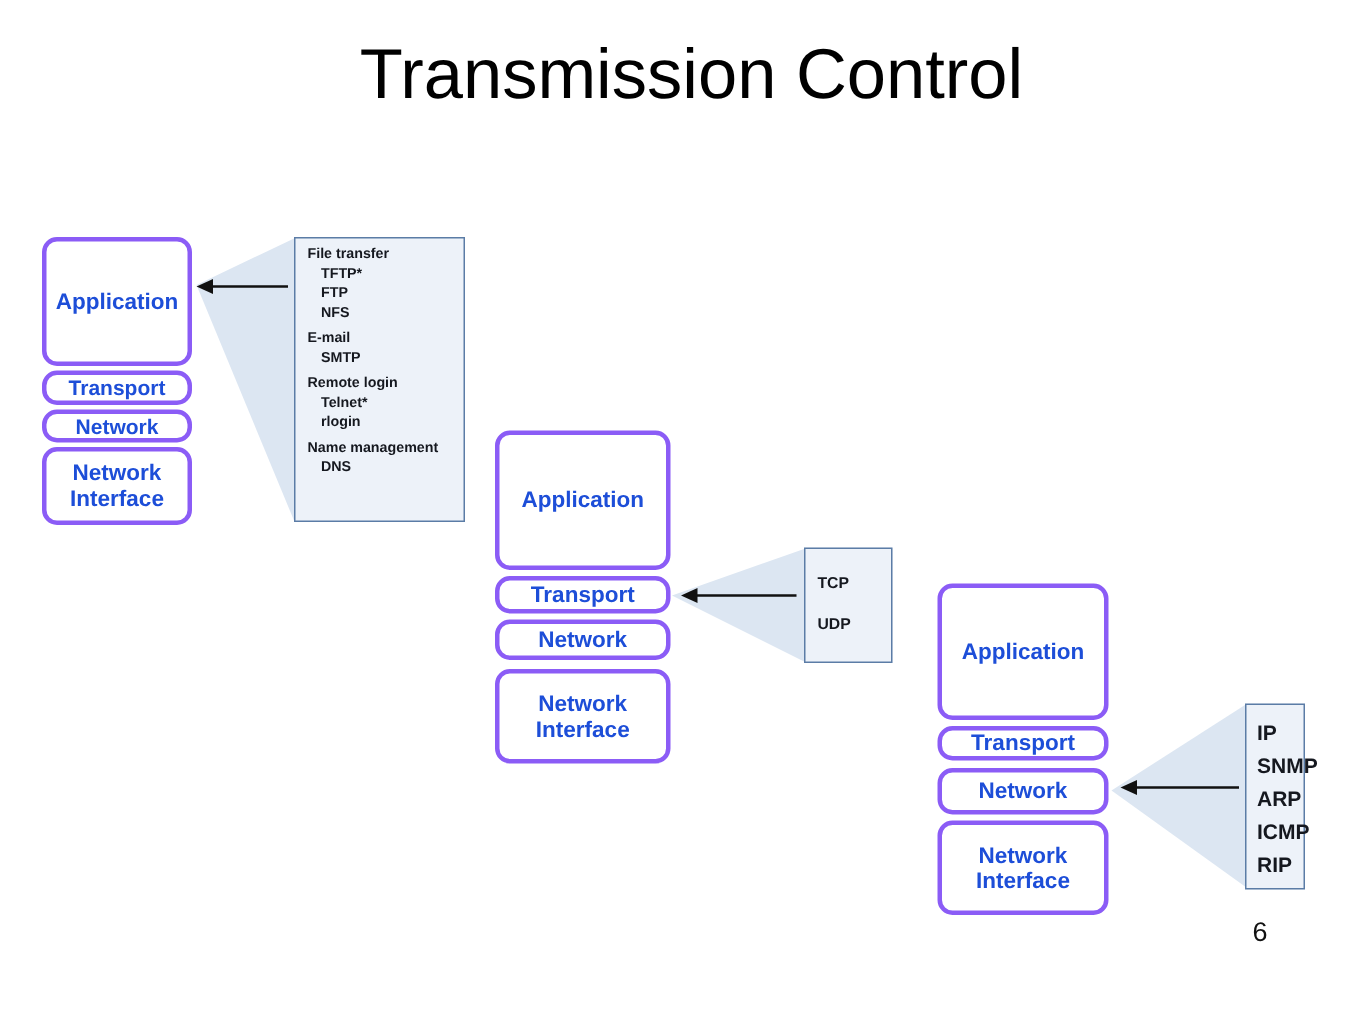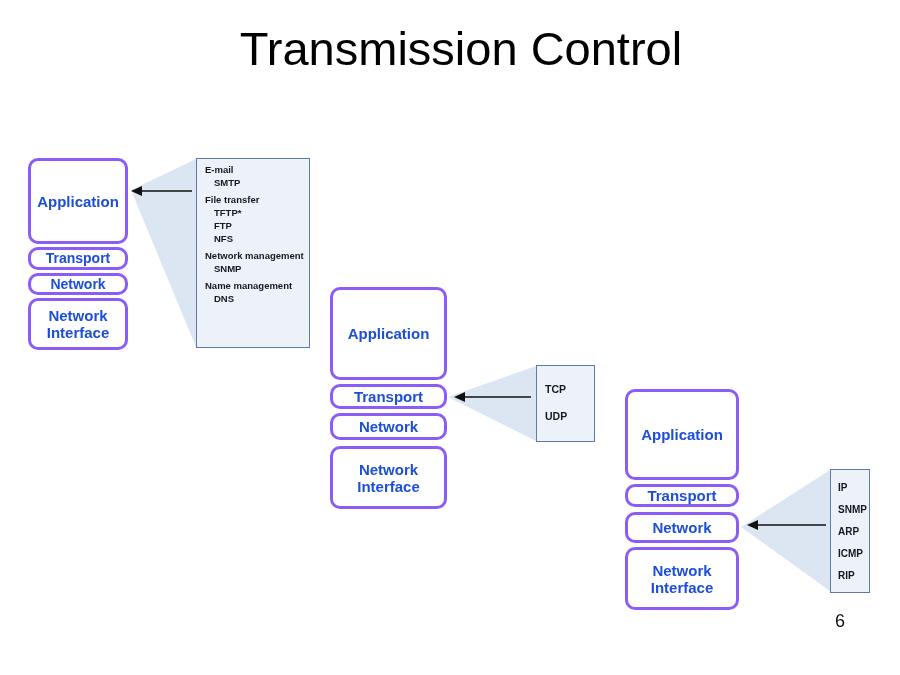--- a/index.html
+++ b/index.html
@@ -60,21 +60,21 @@
     border:1px solid #5b7ca6;
     box-sizing:border-box;
     color:#15181f;font-weight:bold;
   }
   .c1{left:196px;top:158px;width:114px;height:190px;padding:4px 4px 0 8px;font-size:9.5px;}
   .c1 .group{margin-bottom:4px;}
   .c1 .cat{line-height:13px;white-space:nowrap;}
   .c1 .proto{line-height:13px;padding-left:9px;white-space:nowrap;}
   .c2{left:536px;top:365px;width:59px;height:77px;padding:10px 0 0 8px;font-size:10.5px;}
   .c2 .proto2{line-height:27px;}
-  .c3{left:830px;top:469px;width:40px;height:124px;padding:7px 0 0 7px;font-size:10px;}
+  .c3{left:830px;top:469px;width:40px;height:124px;padding:7px 0 0 7px;font-size:14px;}
   .c3 .proto3{line-height:22px;}
 
   .page-number{
     position:absolute;left:816px;top:611px;width:48px;
     text-align:center;font-size:18px;color:#111;z-index:2;
   }
 </style>
 </head>
 <body>
 
@@ -90,32 +90,33 @@
     <div>Transmission Control</div>
   </div>
 
   <div class="layer s1 s1-app">Application</div>
   <div class="layer s1 s1-tra">Transport</div>
   <div class="layer s1 s1-net">Network</div>
   <div class="layer s1 s1-ni">Network Interface</div>
 
   <div class="callout c1">
     <div class="group">
-      <div class="cat">E-mail</div>
-      <div class="proto">SMTP</div>
-    </div>
-    <div class="group">
       <div class="cat">File transfer</div>
       <div class="proto">TFTP*</div>
       <div class="proto">FTP</div>
       <div class="proto">NFS</div>
     </div>
     <div class="group">
-      <div class="cat">Network management</div>
-      <div class="proto">SNMP</div>
+      <div class="cat">E-mail</div>
+      <div class="proto">SMTP</div>
+    </div>
+    <div class="group">
+      <div class="cat">Remote login</div>
+      <div class="proto">Telnet*</div>
+      <div class="proto">rlogin</div>
     </div>
     <div class="group">
       <div class="cat">Name management</div>
       <div class="proto">DNS</div>
     </div>
   </div>
 
   <div class="layer s2 s2-app">Application</div>
   <div class="layer s2 s2-tra">Transport</div>
   <div class="layer s2 s2-net">Network</div>

